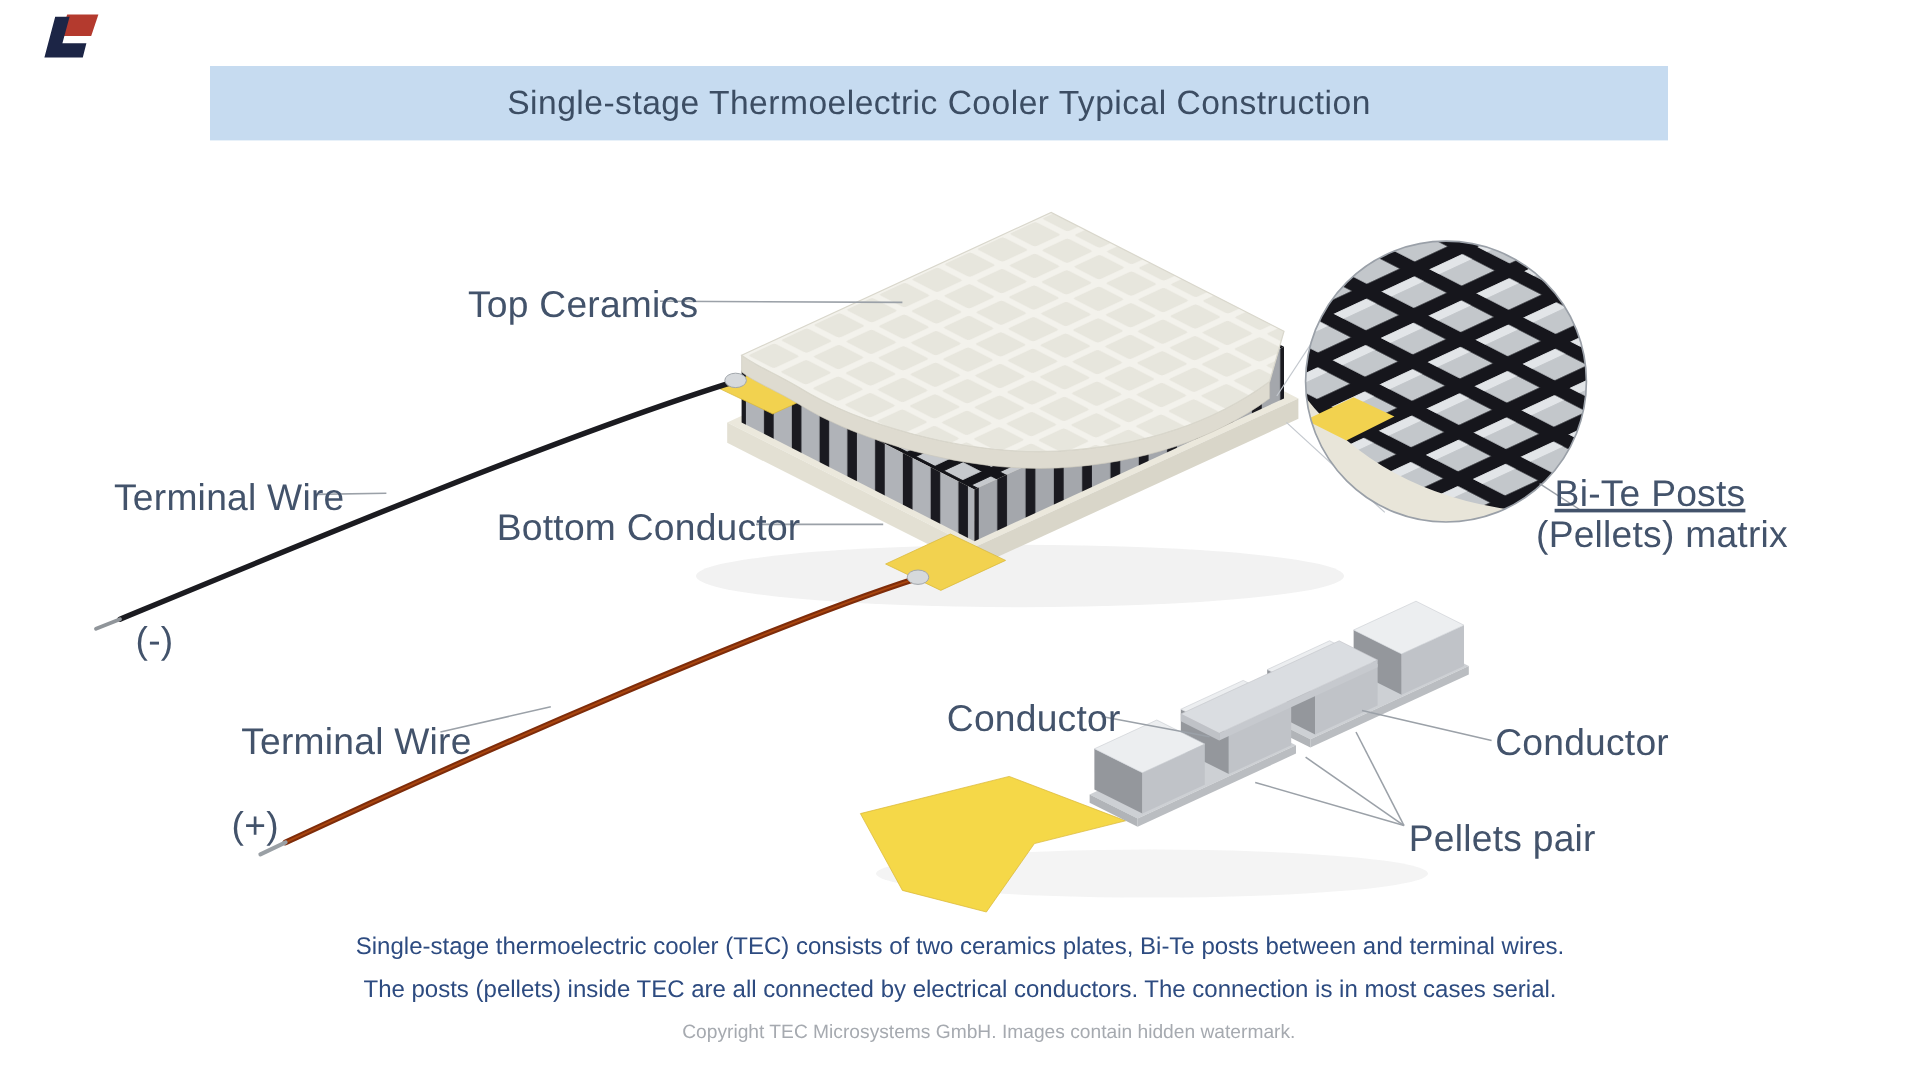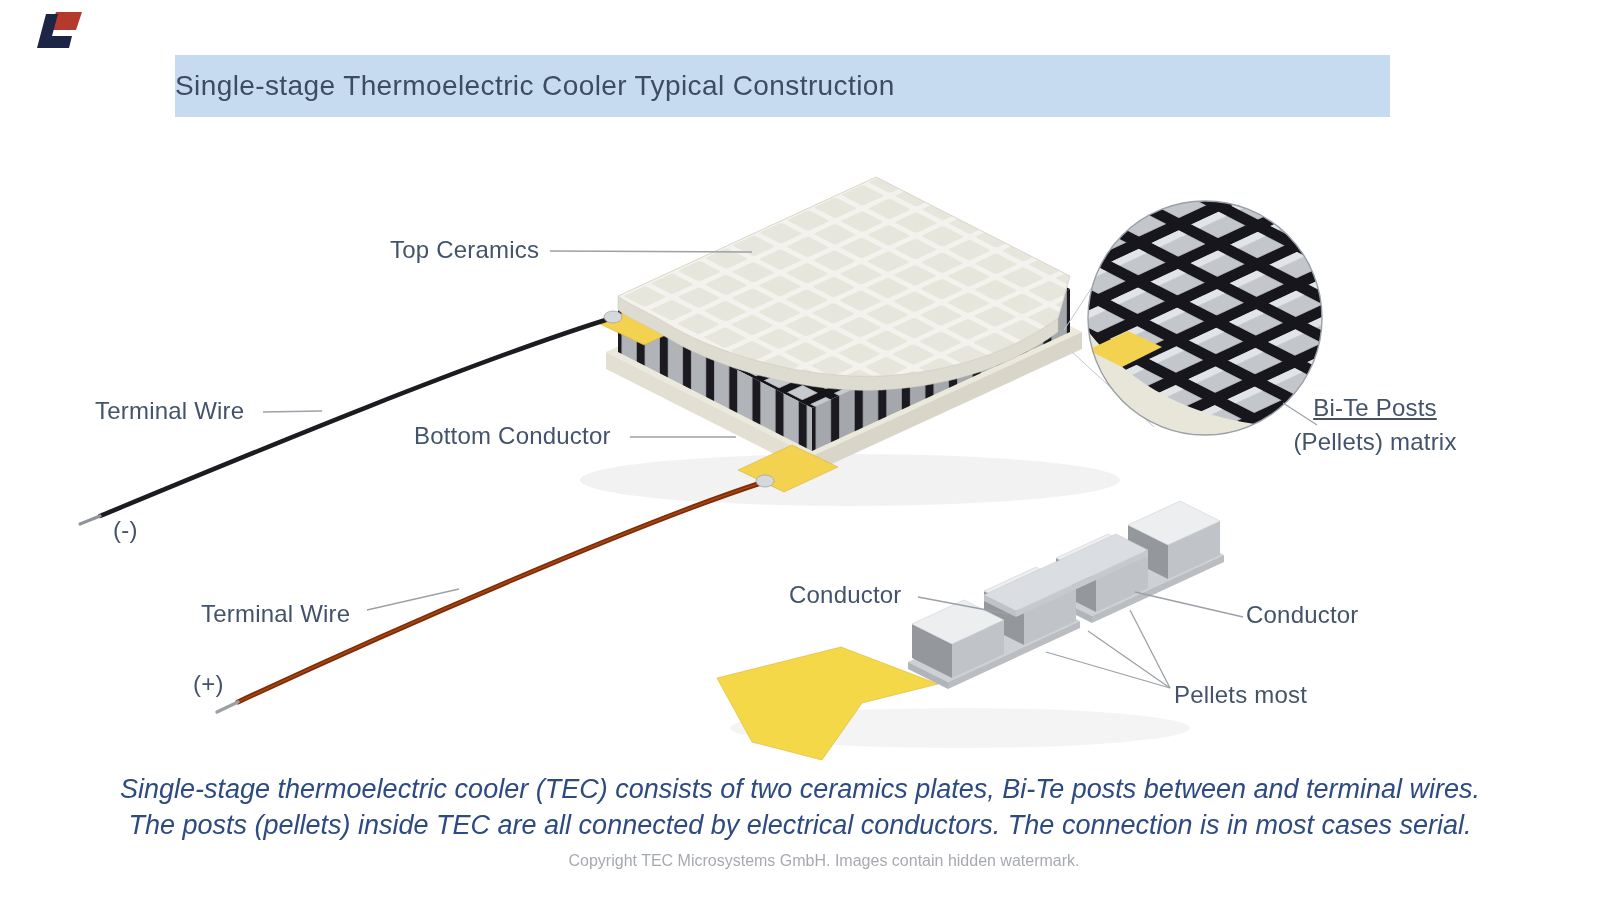--- a/index.html
+++ b/index.html
@@ -3,31 +3,31 @@
 <meta charset="utf-8">
 <style>
   html,body { margin:0; padding:0; background:#ffffff; }
   .canvas {
     position:relative; width:1600px; height:900px; background:#ffffff;
     font-family:"Liberation Sans", sans-serif; overflow:hidden;
   }
   .art { position:absolute; left:0; top:0; width:1600px; height:900px; }
   .title-bar {
     position:absolute; left:175px; top:55px; width:1215px; height:62px;
-    background:#c6dbf0; display:flex; align-items:center; justify-content:flex-start;
+    background:#c6dbf0; display:flex; align-items:center; justify-content:center;
   }
   .title-bar span { font-size:28px; color:#3c4d63; letter-spacing:0.4px; }
   .lbl {
-    position:absolute; font-size:24px; color:#43536b; white-space:nowrap;
+    position:absolute; font-size:31px; color:#43536b; white-space:nowrap;
     letter-spacing:0.2px;
   }
   .lbl.center { text-align:center; }
   .desc {
     position:absolute; left:0; width:1600px; text-align:center;
-    font-size:27px; color:#2d4b80; line-height:34px;font-style:italic;
+    font-size:20px; color:#2d4b80; line-height:34px;
   }
   .copyright {
     position:absolute; left:0; width:1600px; text-align:center;
     font-size:16px; color:#a6aab0;
   }
   .logo { position:absolute; left:26px; top:6px; }
 </style>
 </head>
 <body>
 
@@ -182,20 +182,20 @@
   <div class="lbl" style="left:95px; top:397px;">Terminal Wire</div>
   <div class="lbl" style="left:414px; top:422px;">Bottom Conductor</div>
   <div class="lbl" style="left:113px; top:516px;">(-)</div>
   <div class="lbl" style="left:201px; top:600px;">Terminal Wire</div>
   <div class="lbl" style="left:193px; top:670px;">(+)</div>
   <div class="lbl center" style="left:1280px; top:394px; width:190px;text-decoration:underline;">Bi-Te Posts</div>
   <div class="lbl center" style="left:1280px; top:428px; width:190px;">(Pellets) matrix</div>
 
   <div class="lbl" style="left:789px; top:581px;">Conductor</div>
   <div class="lbl" style="left:1246px; top:601px;">Conductor</div>
-  <div class="lbl" style="left:1174px; top:681px;">Pellets most</div>
+  <div class="lbl" style="left:1174px; top:681px;">Pellets pair</div>
 
   <div class="desc" style="top:772px;">Single-stage thermoelectric cooler (TEC) consists of two ceramics plates, Bi-Te posts between and terminal wires.</div>
   <div class="desc" style="top:808px;">The posts (pellets) inside TEC are all connected by electrical conductors. The connection is in most cases serial.</div>
 
   <div class="copyright" style="top:852px;margin-left:24px;">Copyright TEC Microsystems GmbH. Images contain hidden watermark.</div>
 
 </div>
 
 </body></html>

